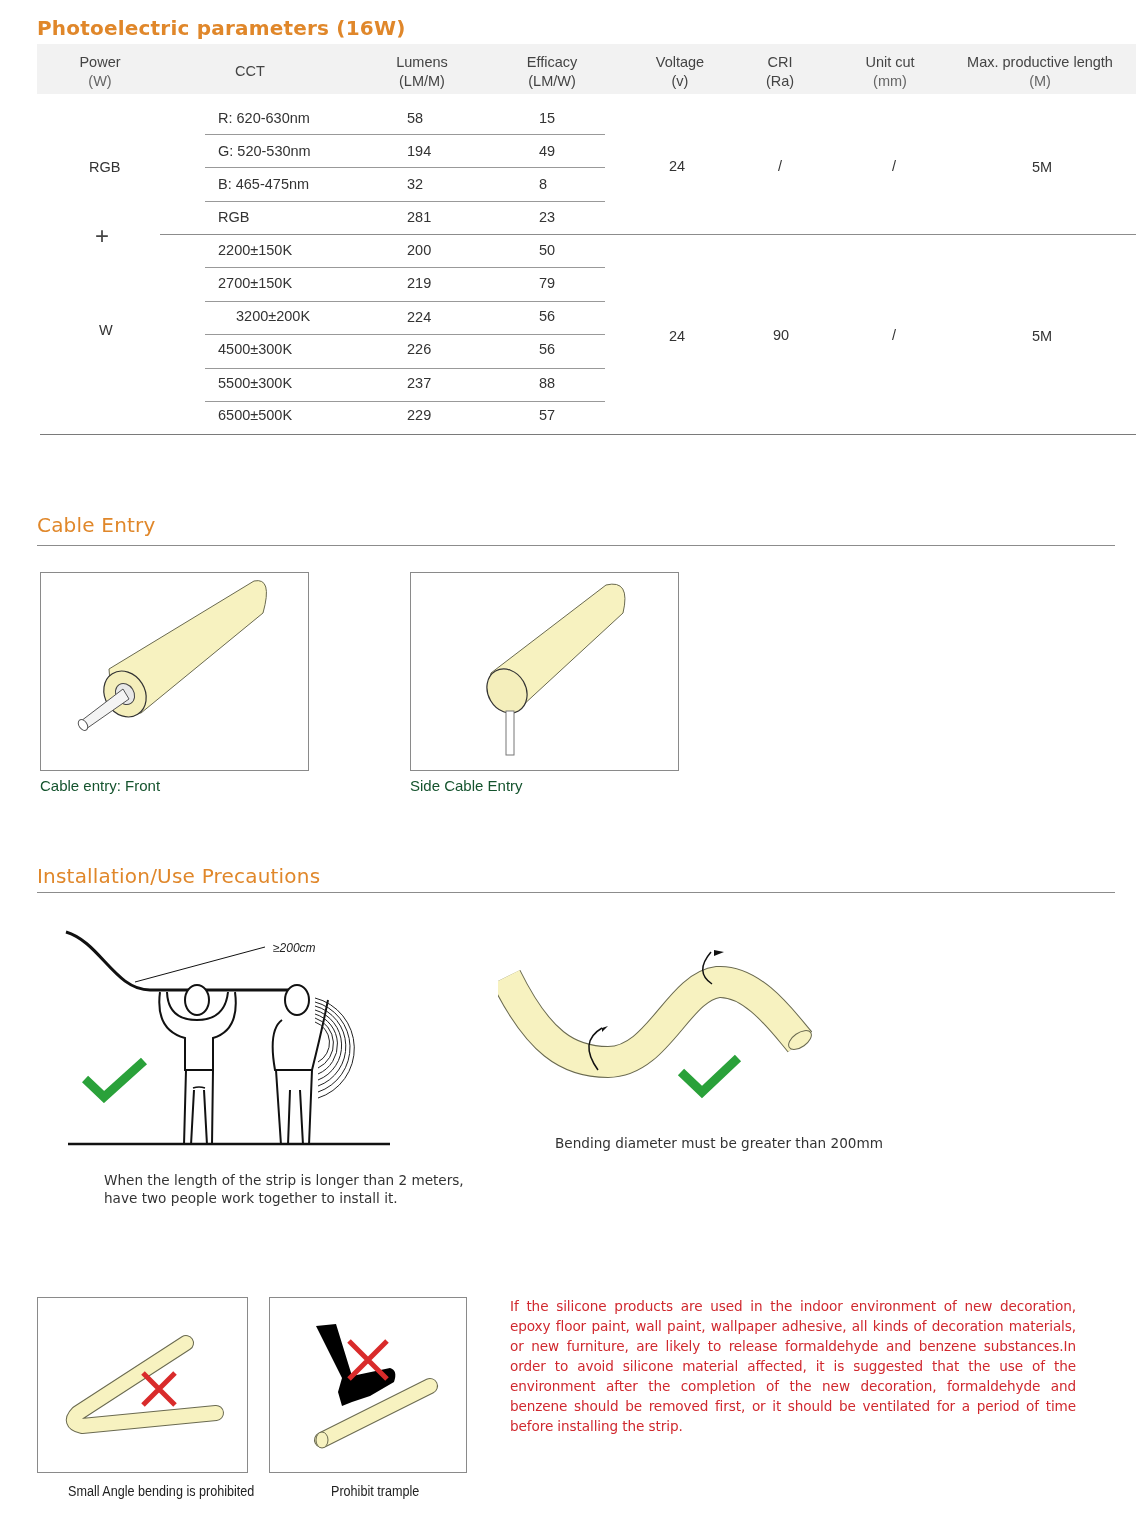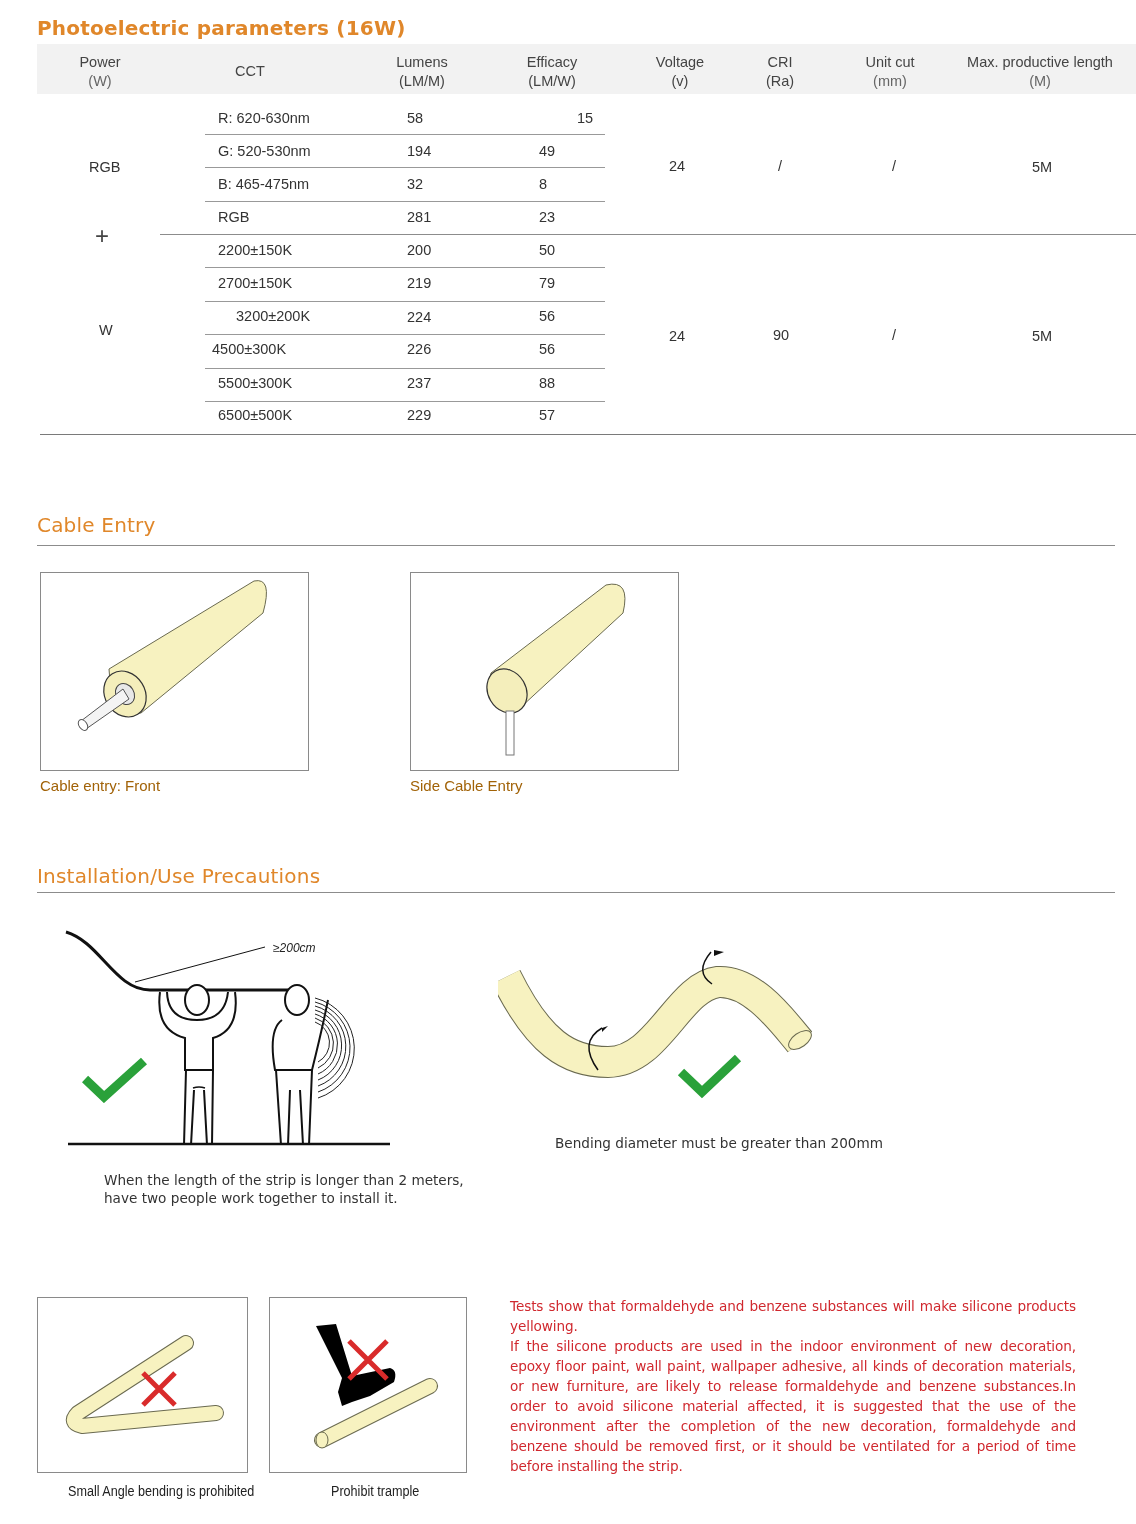--- a/index.html
+++ b/index.html
@@ -7,21 +7,21 @@
          font-family: "Liberation Sans", sans-serif; color: #333333; }
   .abs { position: absolute; }
   .section-title { position: absolute; left: 37px; font-family: "DejaVu Sans", sans-serif;
                    font-size: 20px; color: #e0872a; letter-spacing: 0.2px; }
   .rule { position: absolute; height: 0; border-top: 1.5px solid #8c8c8c; }
   .thead { position: absolute; left: 37px; top: 44px; width: 1099px; height: 50px; background: #f2f2f2; }
   .th { position: absolute; text-align: center; font-size: 14.5px; color: #444; line-height: 19px; }
   .cell { position: absolute; font-size: 14.5px; color: #333; line-height: 18px; }
   .rowline { position: absolute; left: 205px; width: 400px; border-top: 1.5px solid #999; }
   .frame { position: absolute; border: 1.5px solid #8a8a8a; background: #fff; }
-  .caption { position: absolute; font-size: 15px; color: #a16207; }
+  .caption { position: absolute; font-size: 15px; color: #14532d; }
   .caption-cond { position: absolute; font-size: 14px; color: #222; transform: scaleX(0.9); transform-origin: left top; }
   .bodytxt { position: absolute; font-family: "DejaVu Sans", sans-serif; font-size: 13.6px; color: #333; line-height: 18px; }
   .warning { position: absolute; left: 510px; top: 1296px; width: 566px; font-family: "DejaVu Sans", sans-serif;
              font-size: 13.6px; line-height: 20px; color: #d0282e; text-align: justify; letter-spacing: -0.1px; }
   .warning p { margin: 0; }
 </style>
 </head>
 <body>
 
 <div class="section-title" style="top:16px;font-weight:bold;">Photoelectric parameters (16W)</div>
@@ -58,21 +58,21 @@
 </div>
 
 <div class="cell" style="left:89px;top:158px;">RGB</div>
 <div class="cell" style="left:669px;top:157px;">24</div>
 <div class="cell" style="left:778px;top:157px;">/</div>
 <div class="cell" style="left:892px;top:157px;">/</div>
 <div class="cell" style="left:1032px;top:158px;">5M</div>
 
 <div class="cell" style="left:218px;top:109px;">R: 620-630nm</div>
 <div class="cell" style="left:407px;top:109px;">58</div>
-<div class="cell" style="left:539px;top:109px;margin-left:38px;">15</div>
+<div class="cell" style="left:539px;top:109px;">15</div>
 <div class="rowline" style="top:134px;"></div>
 
 <div class="cell" style="left:218px;top:142px;">G: 520-530nm</div>
 <div class="cell" style="left:407px;top:142px;">194</div>
 <div class="cell" style="left:539px;top:142px;">49</div>
 <div class="rowline" style="top:167px;"></div>
 
 <div class="cell" style="left:218px;top:175px;">B: 465-475nm</div>
 <div class="cell" style="left:407px;top:175px;">32</div>
 <div class="cell" style="left:539px;top:175px;">8</div>
@@ -99,21 +99,21 @@
 <div class="cell" style="left:218px;top:274px;">2700±150K</div>
 <div class="cell" style="left:407px;top:274px;">219</div>
 <div class="cell" style="left:539px;top:274px;">79</div>
 <div class="rowline" style="top:301px;"></div>
 
 <div class="cell" style="left:218px;top:307px;margin-left:18px;">3200±200K</div>
 <div class="cell" style="left:407px;top:308px;">224</div>
 <div class="cell" style="left:539px;top:307px;">56</div>
 <div class="rowline" style="top:334px;"></div>
 
-<div class="cell" style="left:212px;top:340px;">4500±300K</div>
+<div class="cell" style="left:218px;top:340px;">4500±300K</div>
 <div class="cell" style="left:407px;top:340px;">226</div>
 <div class="cell" style="left:539px;top:340px;">56</div>
 <div class="rowline" style="top:368px;"></div>
 
 <div class="cell" style="left:218px;top:374px;">5500±300K</div>
 <div class="cell" style="left:407px;top:374px;">237</div>
 <div class="cell" style="left:539px;top:374px;">88</div>
 <div class="rowline" style="top:401px;"></div>
 
 <div class="cell" style="left:218px;top:406px;">6500±500K</div>
@@ -215,15 +215,14 @@
     <ellipse cx="52" cy="142" rx="6" ry="8" fill="#f7f2c0" stroke="#6a6a50" stroke-width="1"></ellipse>
     <path d="M46 28 L66 26 L82 78 L120 70 Q128 72 124 84 L100 98 L82 104 L72 108 L68 94 L72 80 Z" fill="#000"></path>
   </svg>
   <svg class="abs" style="left:76px;top:40px;" width="44" height="44" viewBox="0 0 44 44">
     <path d="M3 3 L41 41 M41 3 L3 41" stroke="#d92b2b" stroke-width="5"></path>
   </svg>
 </div>
 <div class="caption-cond" style="left:331px;top:1483px;">Prohibit trample</div>
 
 <div class="warning">
-  <p>Tests show that formaldehyde and benzene substances will make silicone products yellowing.</p>
   <p>If the silicone products are used in the indoor environment of new decoration, epoxy floor paint, wall paint, wallpaper adhesive, all kinds of decoration materials, or new furniture, are likely to release formaldehyde and benzene substances.In order to avoid silicone material affected, it is suggested that the use of the environment after the completion of the new decoration, formaldehyde and benzene should be removed first, or it should be ventilated for a period of time before installing the strip.</p>
 </div>
 
 </body></html>

